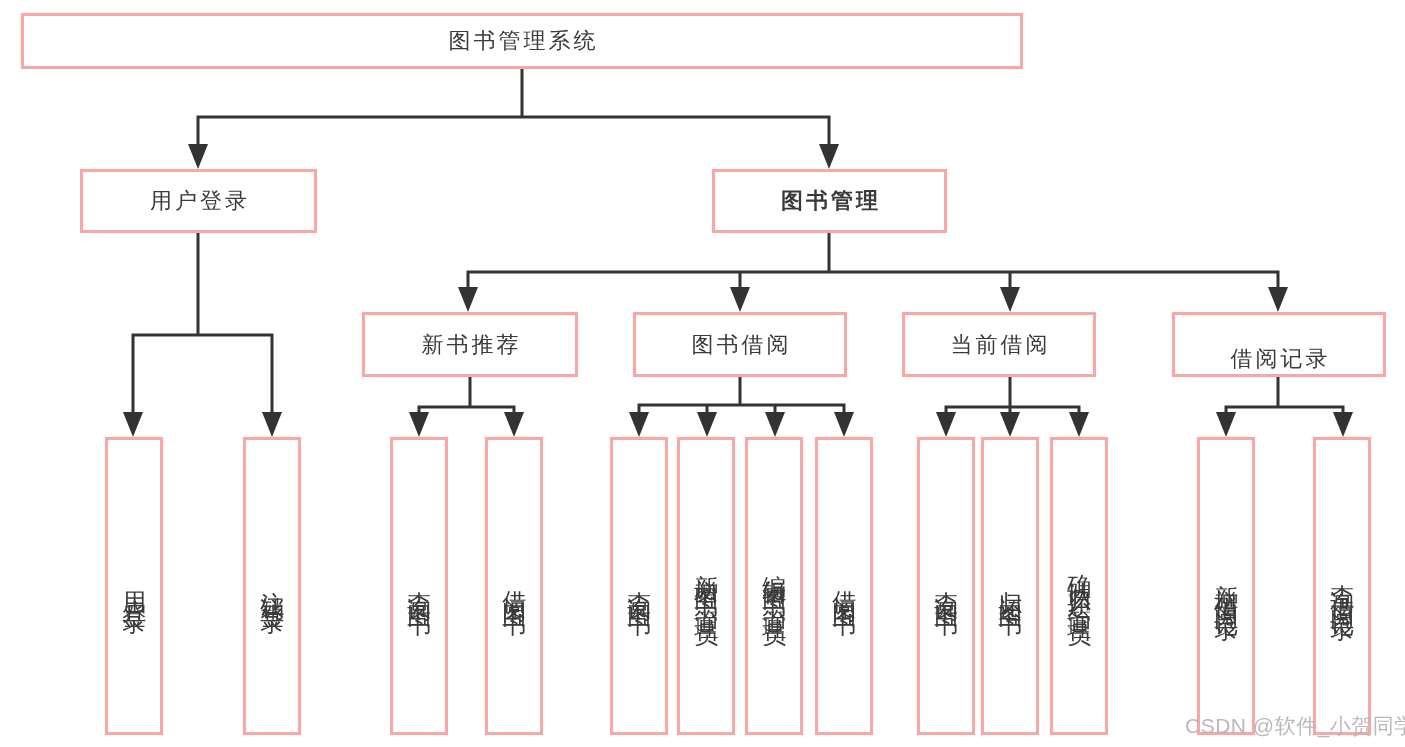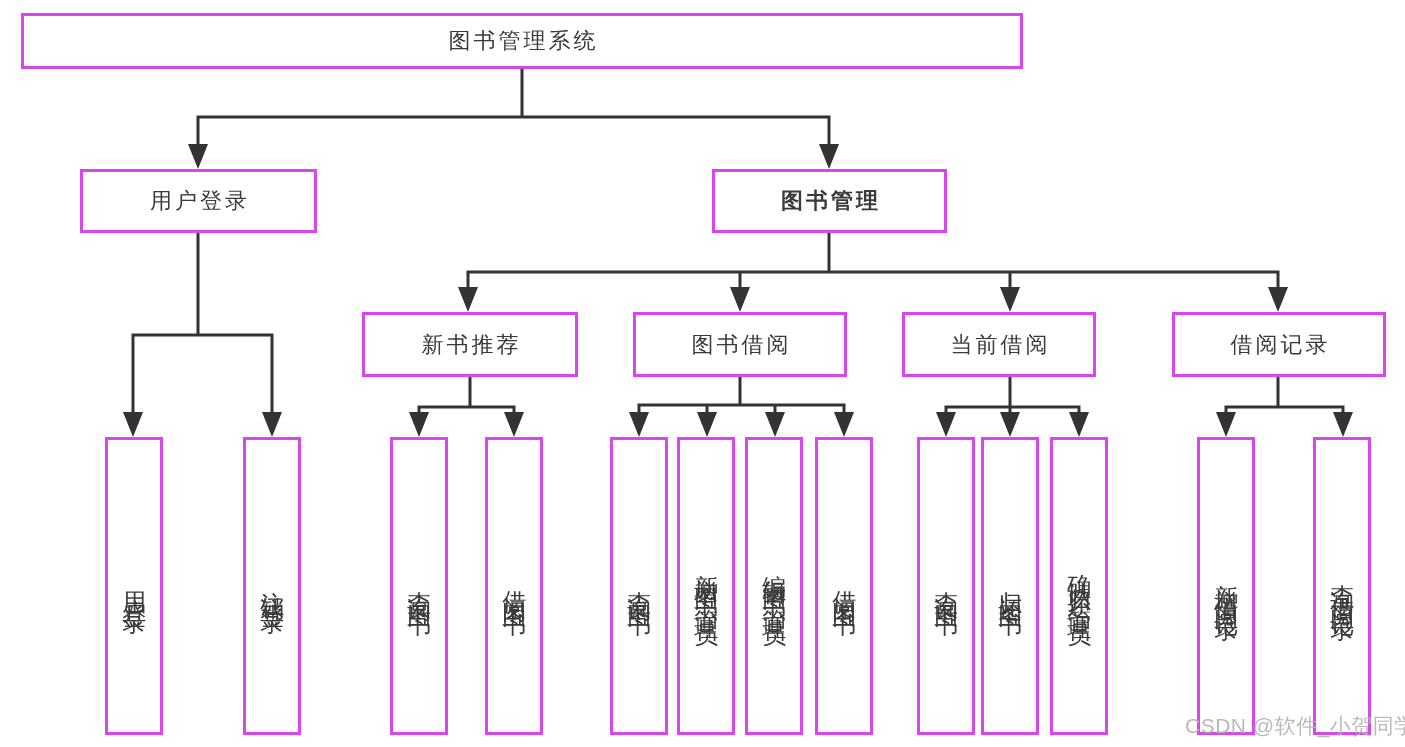--- a/index.html
+++ b/index.html
@@ -3,34 +3,34 @@
 <meta charset="utf-8">
 <style>
   html,body { margin:0; padding:0; background:#ffffff; }
   #canvas {
     position:relative; width:1405px; height:747px; background:#ffffff;
     font-family:"Liberation Sans", sans-serif; overflow:hidden;
   }
   #connectors { position:absolute; left:0; top:0; width:1405px; height:747px; }
   .box {
     position:absolute; box-sizing:border-box;
-    border:3px solid #d946ef; background:#ffffff;
+    border:3px solid #fca5a5; background:#ffffff;
     display:flex; align-items:center; justify-content:center;
     color:#3a3a3a;
   }
   .hlabel { font-size:22px; letter-spacing:3px; text-indent:3px; white-space:nowrap; }
   .root  { left:21px;  top:13px;  width:1002px; height:56px; }
   .lvl2  { top:169px; height:64px; }
   .n-user-login { left:80px;  width:237px; }
   .n-book-mgmt  { left:712px; width:235px;font-weight:bold; }
   .lvl3  { top:312px; height:65px; }
   .n-newbook { left:362px;  width:216px; }
   .n-borrow  { left:633px;  width:214px; }
   .n-current { left:902px;  width:194px; }
-  .n-records { left:1172px; width:214px; }
+  .n-records { left:1172px; width:214px;align-items:flex-end; }
   .leaf  { top:437px; width:58px; height:298px; }
   .vtext {
     writing-mode:vertical-rl; text-orientation:mixed;
     font-size:24px; letter-spacing:7px; line-height:1.1; white-space:nowrap;
   }
   .l1  { left:105px; }  .l2  { left:243px; }
   .l3  { left:390px; }  .l4  { left:485px; }
   .l5  { left:610px; }  .l6  { left:677px; }
   .l7  { left:745px; }  .l8  { left:815px; }
   .l9  { left:917px; }  .l10 { left:981px; } .l11 { left:1050px; }

